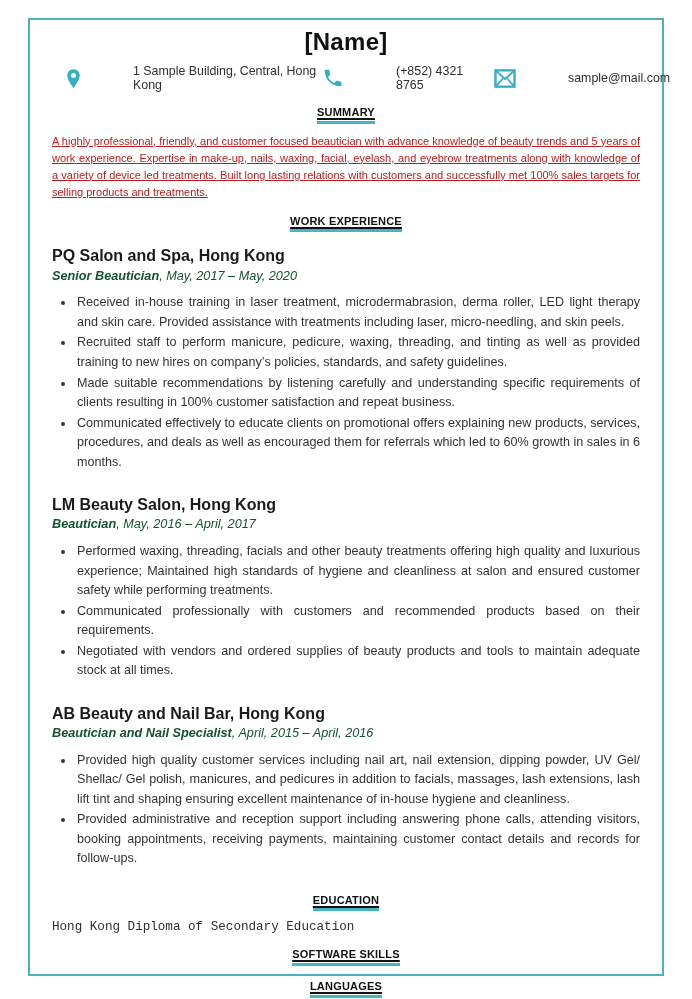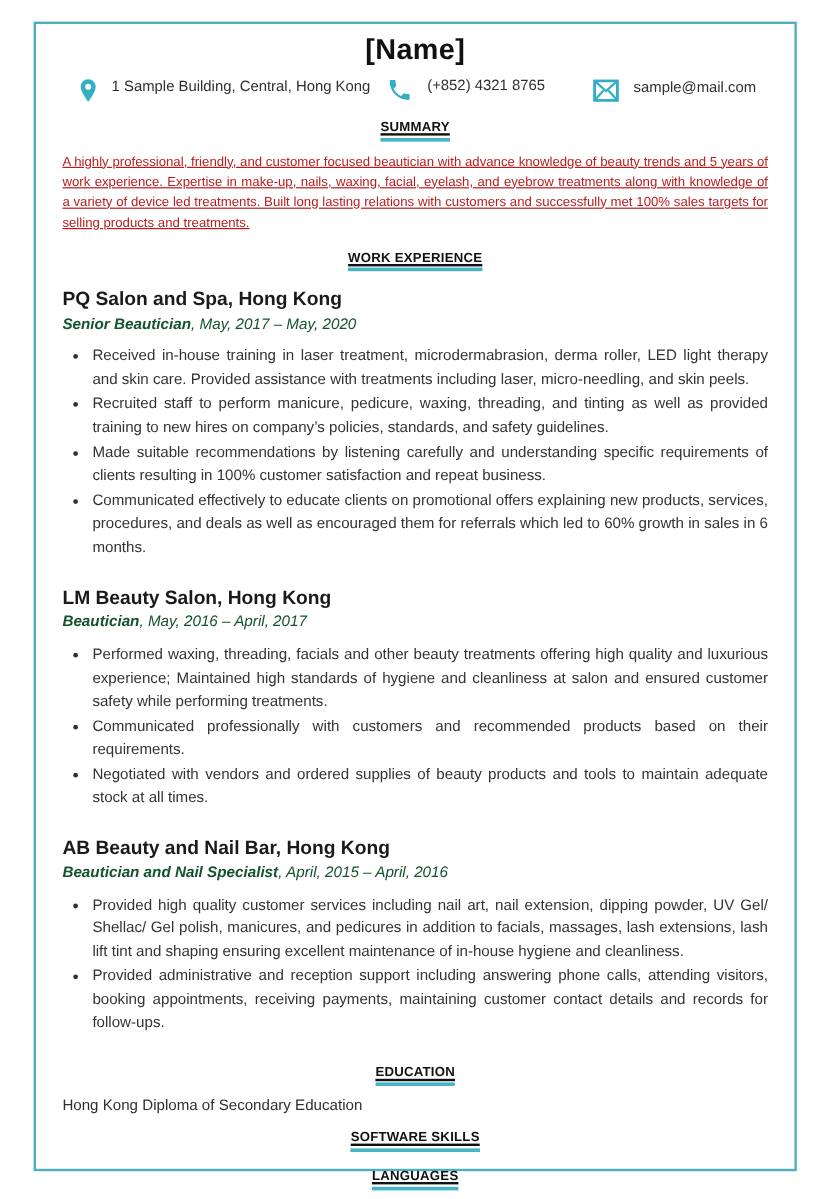--- a/index.html
+++ b/index.html
@@ -24,21 +24,21 @@
     font-weight: bold;
     color: #111111;
     letter-spacing: 0.3px;
   }
   .contact-row {
     display: grid;
     grid-template-columns: 268px 172px auto;
     align-items: center;
     margin: 2px 0 10px 2px;
   }
-  .contact-item { display: flex; align-items: flex-start; font-size: 12.4px; color: #2f2f2f; }
+  .contact-item { display: flex; align-items: center; font-size: 12.4px; color: #2f2f2f; gap: 40px; }
   .contact-item .ico { flex: 0 0 auto; display: inline-flex; align-items: center; margin-right: 12px; }
   .section-heading {
     text-align: center;
     margin: 10px 0 9px 0;
   }
   .section-heading > span {
     display: inline-block;
     font-size: 11px;
     font-weight: bold;
     color: #111111;
@@ -78,21 +78,21 @@
     list-style: disc outside;
   }
   ul.bullets li {
     font-size: 12.6px;
     line-height: 1.55;
     text-align: justify;
     margin: 0 0 1px 0;
     padding-left: 2px;
     color: #333333;
   }
-  .simple-line { font-size: 12.6px; margin: 0 0 2px 0; color: #2f2f2f; }
+  .simple-line { font-size: 12.6px; margin: 0 0 2px 0; color: #2f2f2f; font-family: Liberation Mono, monospace; }
   .we-heading { margin-bottom: 12px; }
 </style>
 </head>
 <body>
 
 <div class="page-frame">
 
   <h1 class="resume-name">[Name]</h1>
 
   <div class="contact-row">

